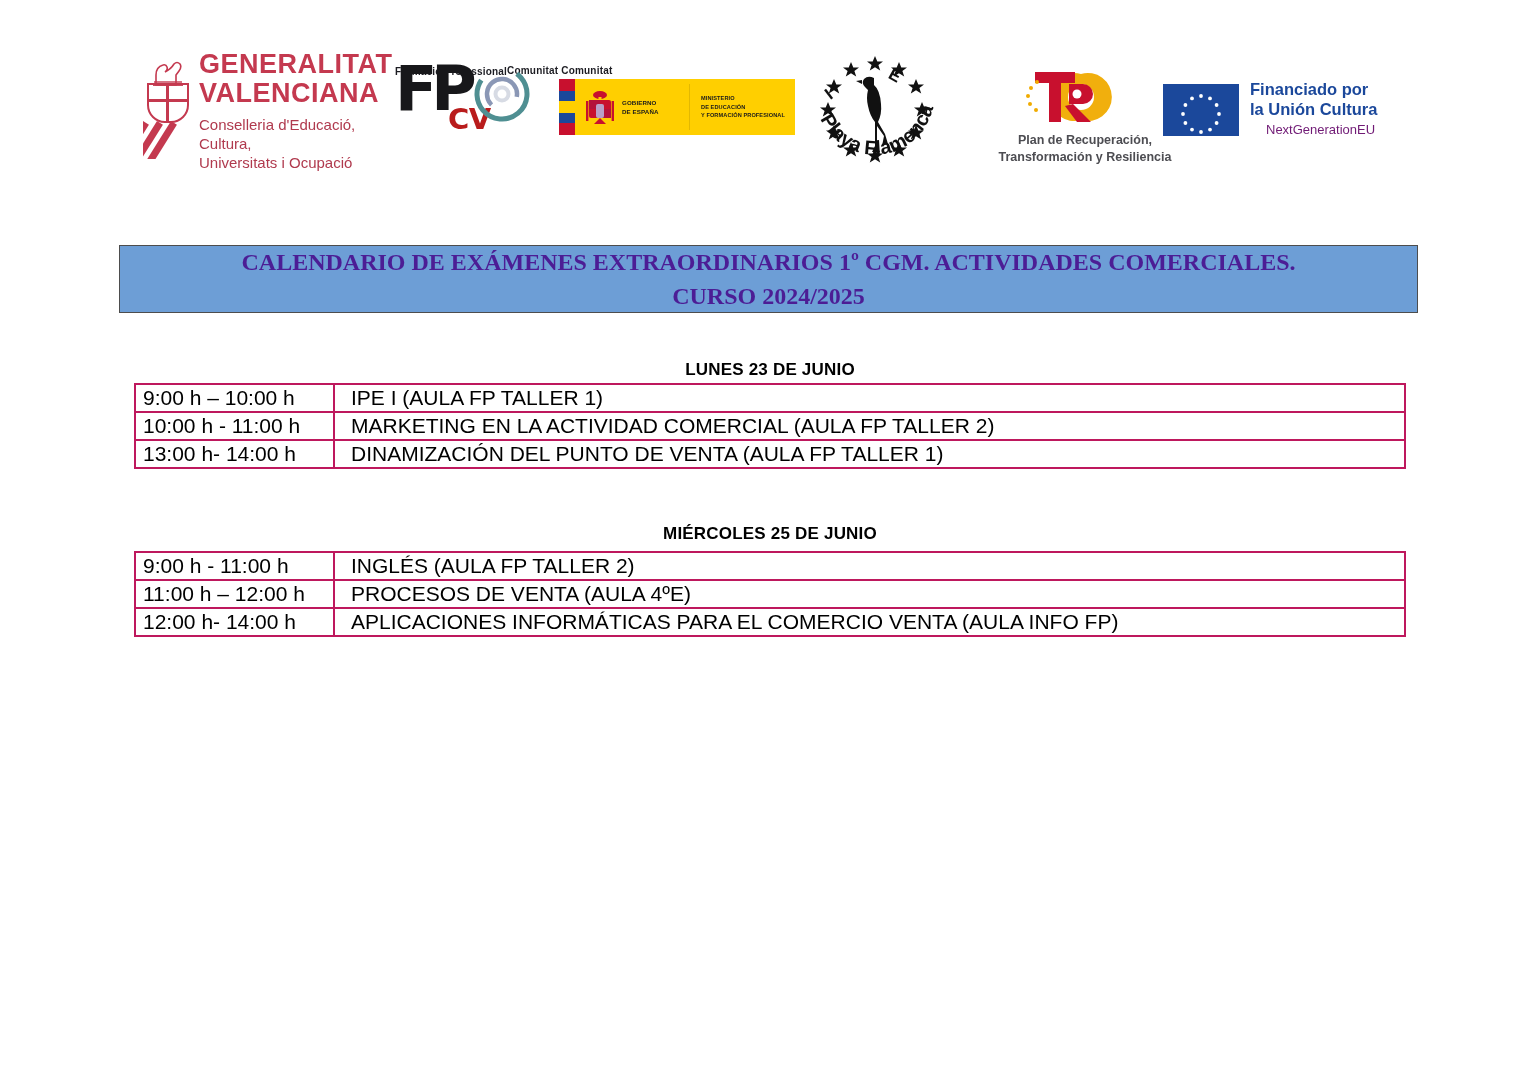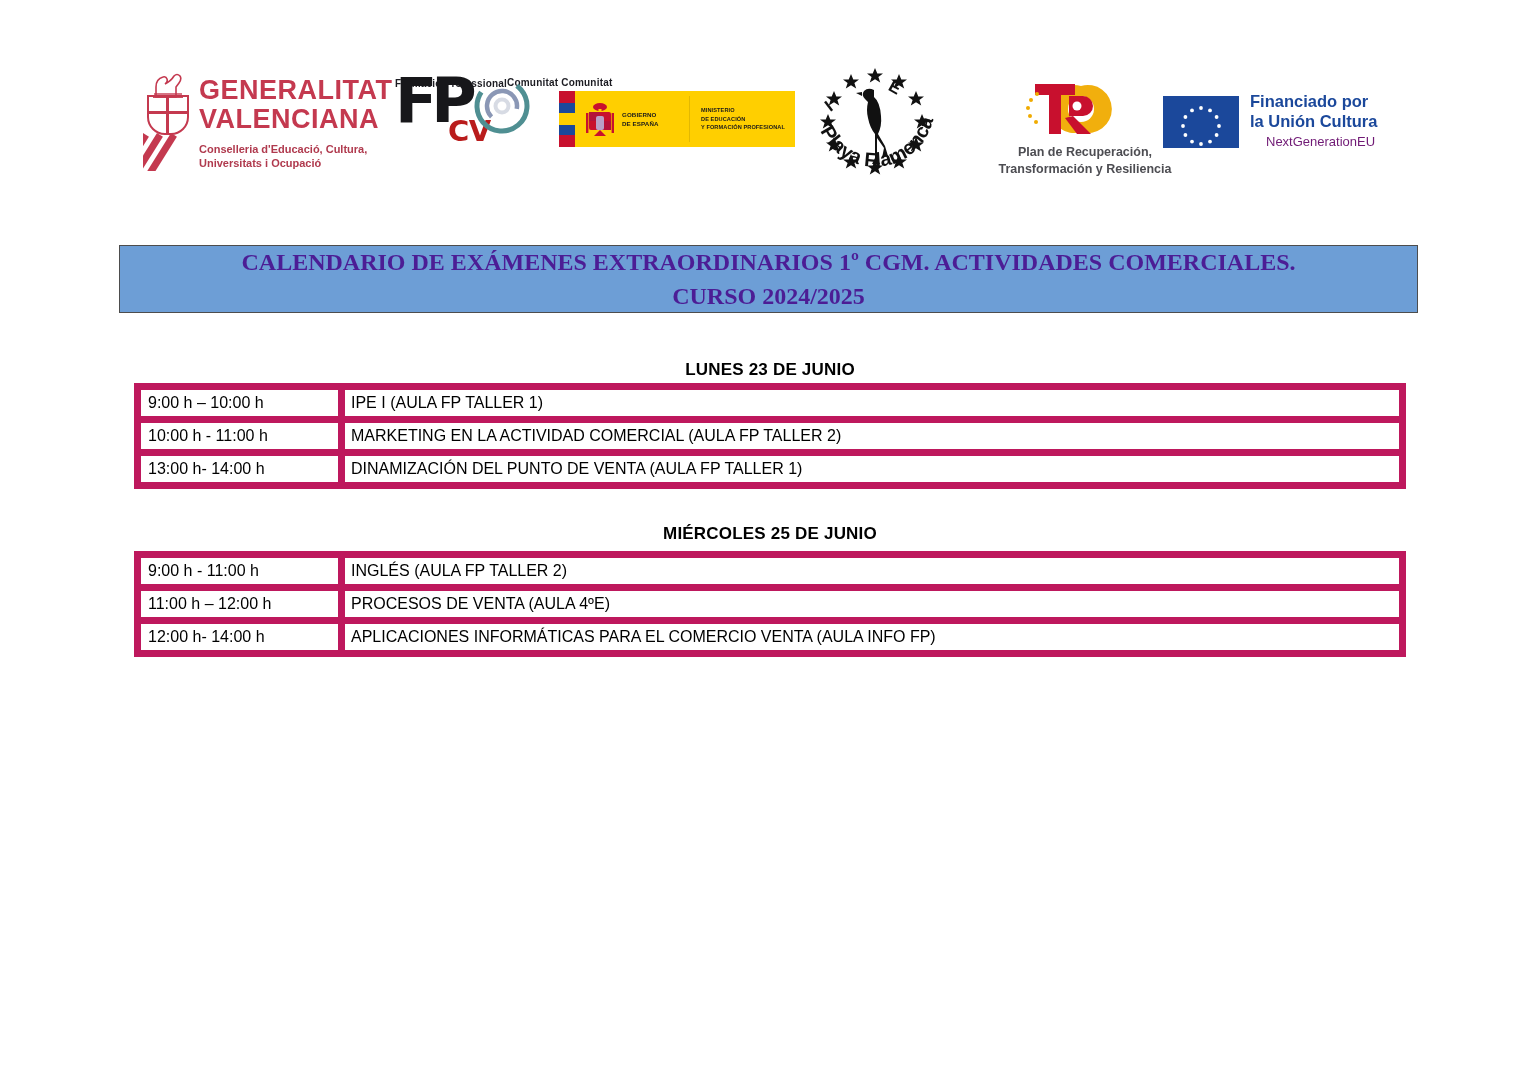--- a/index.html
+++ b/index.html
@@ -13,21 +13,21 @@
     position: relative;
     font-family: "Liberation Sans", sans-serif;
     color: #000000;
     overflow: hidden;
   }
 
   
   .logo-bar {
     position: absolute;
     left: 0;
-    top: 48px;
+    top: 36px;
     width: 1536px;
     height: 150px;
   }
   .logo {
     position: absolute;
     display: flex;
     align-items: center;
   }
 
   
@@ -85,22 +85,22 @@
   .gva-title {
     font-family: "Liberation Sans", sans-serif;
     font-weight: bold;
     font-size: 27px;
     letter-spacing: 0.5px;
     color: #c4394f;
     line-height: 1.08;
   }
   .gva-sub {
     font-family: "Liberation Sans", sans-serif;
-    font-weight: bold;
-    font-size: 11px;
+    font-weight: normal;
+    font-size: 15px;
     color: #b03a4e;
     line-height: 1.28;
     margin-top: 7px;
   }
 
   
   .logo-fpcv { left: 395px; top: 28px; width: 135px; height: 110px; align-items: flex-start; }
   .fpcv-main {
     position: relative;
     width: 135px;
@@ -274,32 +274,32 @@
   .exam-table {
     position: absolute;
     left: 134px;
     width: 1272px;
     border-collapse: collapse;
     table-layout: fixed;
   }
   .exam-table-1 { top: 383px; }
   .exam-table-2 { top: 551px; }
   .exam-table td {
-    border: 7px solid #be185d;
+    border: 2px solid #be185d;
     height: 26px;
     padding: 0 0 0 7px;
     font-family: "Liberation Sans", sans-serif;
-    font-size: 16px;
+    font-size: 21px;
     color: #000000;
     vertical-align: middle;
     white-space: nowrap;
     overflow: hidden;
   }
   .exam-table td.col-time { width: 190px; }
-  .exam-table td.col-subject { padding-left: 6px; }
+  .exam-table td.col-subject { padding-left: 16px; }
 </style>
 </head>
 <body>
 
 <div class="logo-bar">
 
   <div class="logo logo-gva">
     <div class="gva-crest">
       <svg class="bat" viewBox="0 0 36 26">
         <path d="M6 24 L6 14 Q6 6 13 4 Q16 3 17 6 Q18 9 15 11 Q21 8 24 3 Q27 0 30 3 Q32 6 29 10 L26 14 L26 24 Z" fill="none" stroke="#c4394f" stroke-width="1.6"></path>

